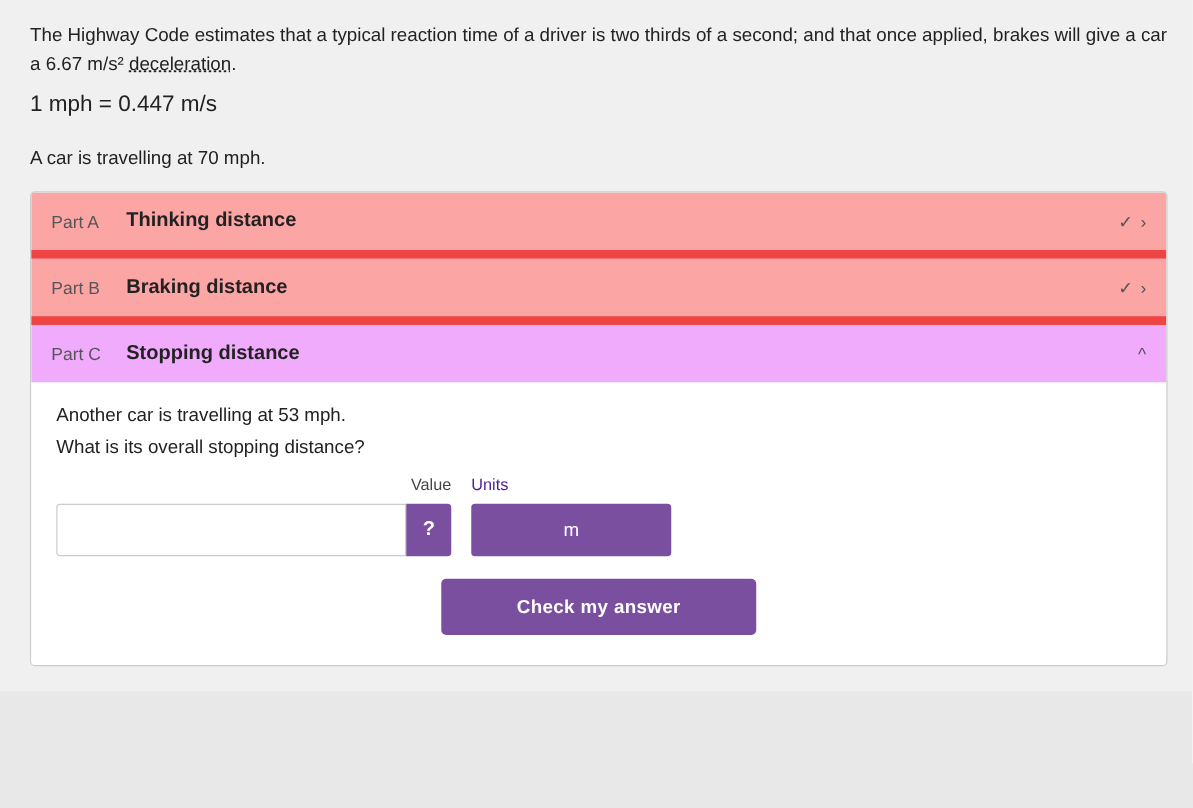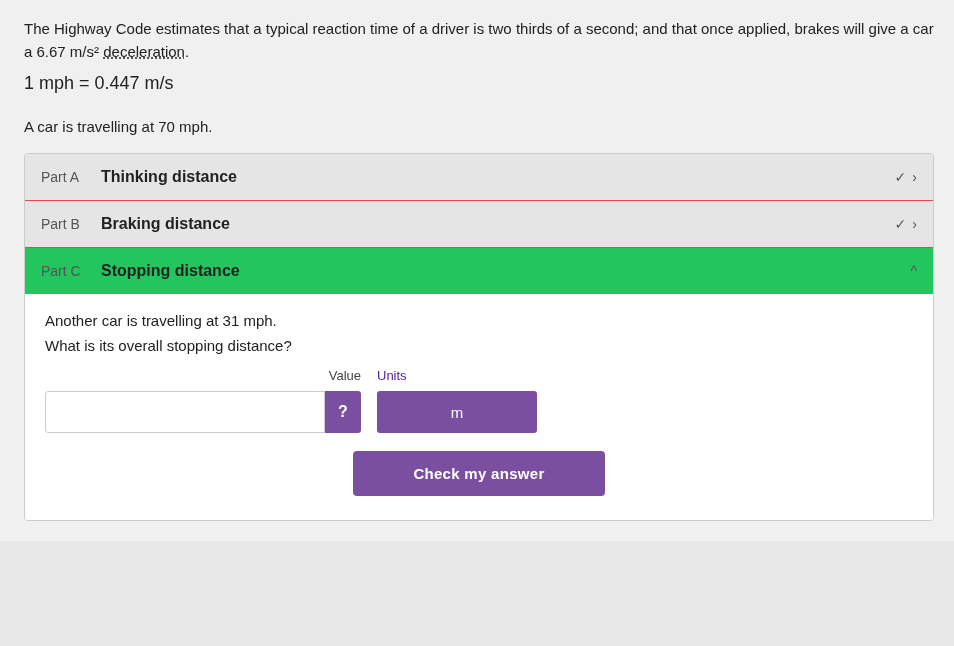--- a/index.html
+++ b/index.html
@@ -48,23 +48,23 @@
       background-color: #fff;
       border: 1px solid #ccc;
       border-radius: 4px;
       overflow: hidden;
     }
 
     .part-row {
       display: flex;
       align-items: center;
       padding: 14px 16px;
-      border-bottom: 1px solid #ef4444;
+      border-bottom: 7px solid #ef4444;
       cursor: pointer;
-      background-color: #e5e5e5;
+      background-color: #fca5a5;
     }
 
     .part-label {
       font-size: 14px;
       color: #555;
       width: 60px;
       flex-shrink: 0;
     }
 
     .part-title {
@@ -83,21 +83,21 @@
 
     .check-icon {
       color: #555;
     }
 
     .chevron-icon {
       color: #555;
     }
 
     .part-c-row {
-      background-color: #22c55e;
+      background-color: #f0abfc;
       border-bottom: none;
     }
 
     .part-c-content {
       background-color: #fff;
       padding: 18px 20px 24px 20px;
     }
 
     .sub-text {
       margin-bottom: 8px;
@@ -235,21 +235,21 @@
 
     <div class="part-row part-c-row">
       <span class="part-label">Part C</span>
       <span class="part-title">Stopping distance</span>
       <div class="part-icons">
         <span class="chevron-icon">^</span>
       </div>
     </div>
 
     <div class="part-c-content">
-      <p class="sub-text">Another car is travelling at 31 mph.</p>
+      <p class="sub-text">Another car is travelling at 53 mph.</p>
       <p class="question-text">What is its overall stopping distance?</p>
 
       <div class="input-labels-row">
         <span class="value-label" style="width: 316px; display: inline-block; text-align: right;">Value</span>
         <span class="units-label">Units</span>
       </div>
 
       <div class="input-row">
         <div class="value-input-wrapper">
           <input class="value-input" type="text" placeholder="" style="">

